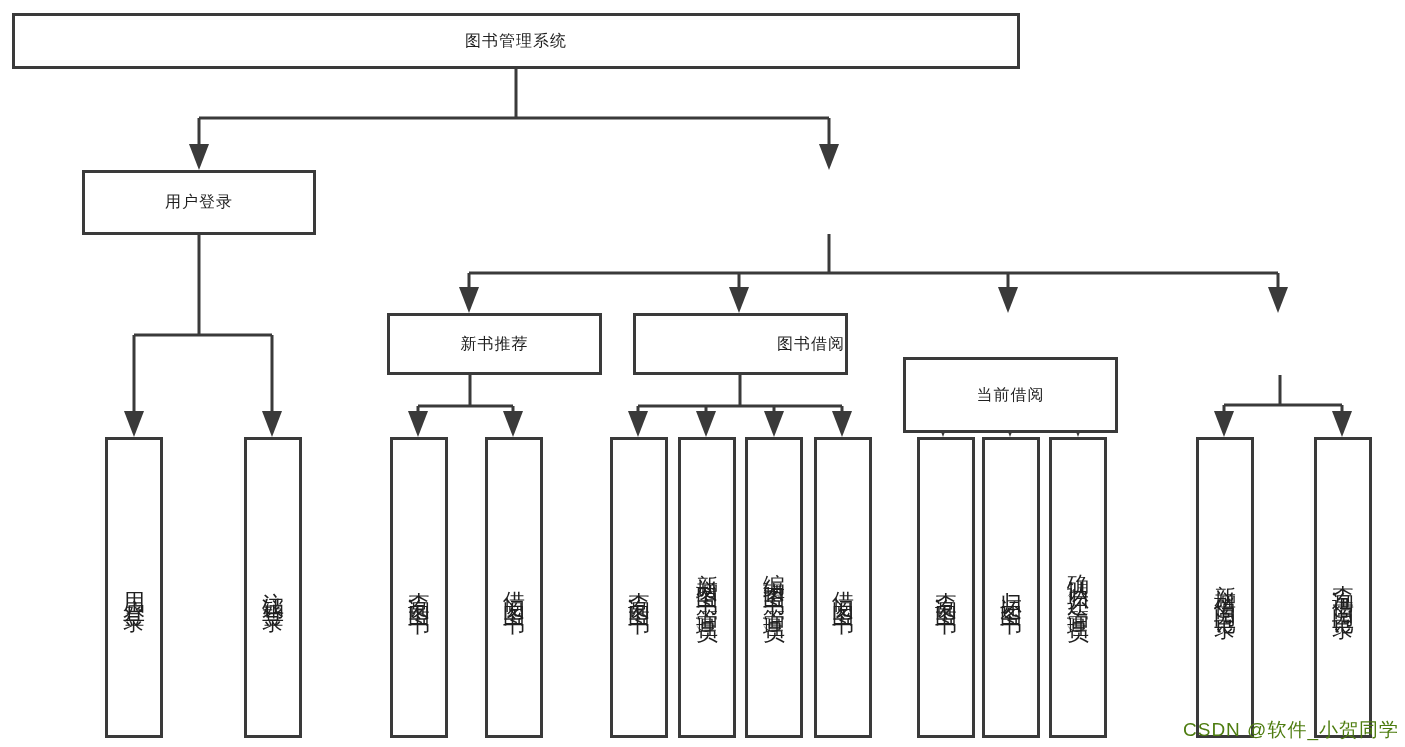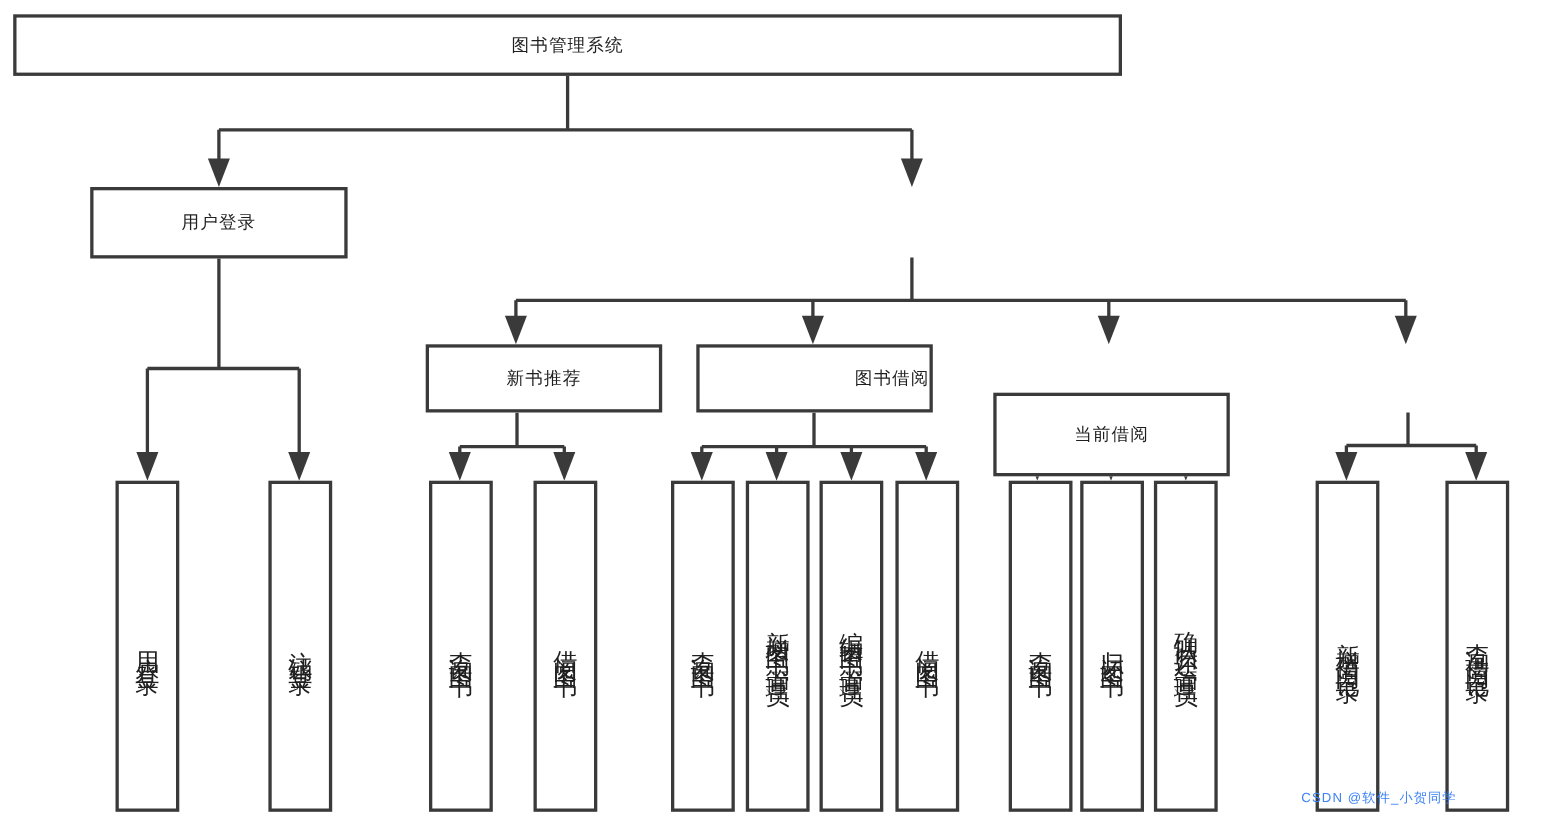--- a/index.html
+++ b/index.html
@@ -17,21 +17,21 @@
   }
   .hlabel{font-size:16px;letter-spacing:1px;white-space:nowrap;}
   .vbox{width:58px;top:437px;height:301px;}
   .vtext{
     writing-mode:vertical-rl;text-orientation:mixed;
     font-size:22px;line-height:1;letter-spacing:7px;
     white-space:nowrap;
   }
   #watermark{
     position:absolute;left:1183px;top:717px;z-index:5;
-    font-size:12px;color:#3b82f6;letter-spacing:1px;white-space:nowrap;
+    font-size:19px;color:#4d7c0f;letter-spacing:1px;white-space:nowrap;
   }
 </style>
 </head>
 <body>
 
 <div id="stage">
 
   <svg id="wires" width="1405" height="747" viewBox="0 0 1405 747">
     <g stroke="#3a3a3a" stroke-width="3" fill="none">
 

